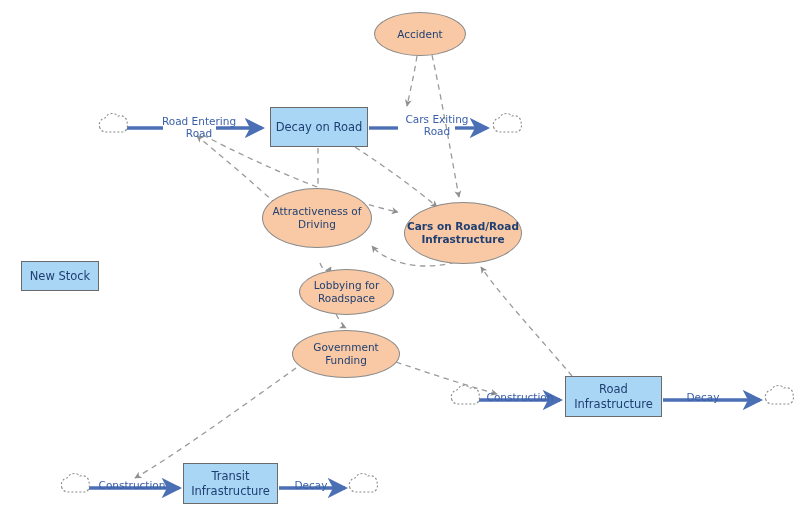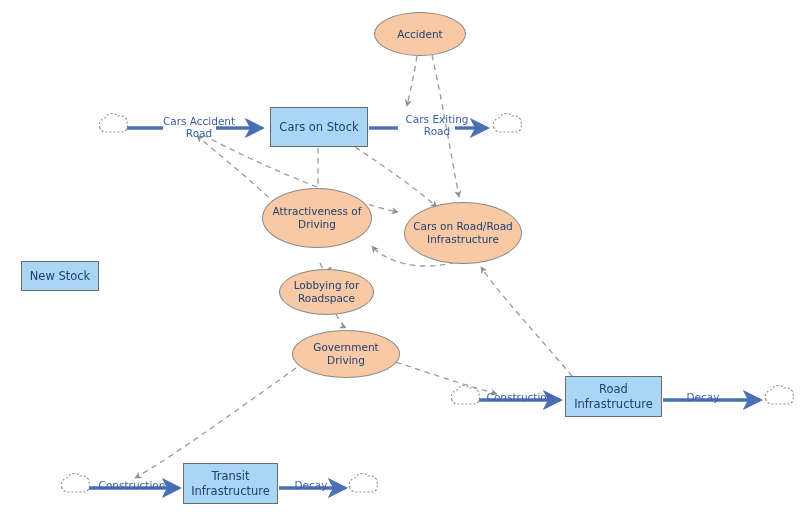--- a/index.html
+++ b/index.html
@@ -82,53 +82,53 @@
     <path d="M 100 128 a 7 7 0 0 1 5 -10 a 8 8 0 0 1 13 -2 a 7 7 0 0 1 9 8 a 6 6 0 0 1 -4 8 l -18 0 a 6 6 0 0 1 -5 -4 z"></path>
     <path d="M 494 128 a 7 7 0 0 1 5 -10 a 8 8 0 0 1 13 -2 a 7 7 0 0 1 9 8 a 6 6 0 0 1 -4 8 l -18 0 a 6 6 0 0 1 -5 -4 z"></path>
     <path d="M 452 400 a 7 7 0 0 1 5 -10 a 8 8 0 0 1 13 -2 a 7 7 0 0 1 9 8 a 6 6 0 0 1 -4 8 l -18 0 a 6 6 0 0 1 -5 -4 z"></path>
     <path d="M 766 400 a 7 7 0 0 1 5 -10 a 8 8 0 0 1 13 -2 a 7 7 0 0 1 9 8 a 6 6 0 0 1 -4 8 l -18 0 a 6 6 0 0 1 -5 -4 z"></path>
     <path d="M 62 488 a 7 7 0 0 1 5 -10 a 8 8 0 0 1 13 -2 a 7 7 0 0 1 9 8 a 6 6 0 0 1 -4 8 l -18 0 a 6 6 0 0 1 -5 -4 z"></path>
     <path d="M 350 488 a 7 7 0 0 1 5 -10 a 8 8 0 0 1 13 -2 a 7 7 0 0 1 9 8 a 6 6 0 0 1 -4 8 l -18 0 a 6 6 0 0 1 -5 -4 z"></path>
   </g>
 </svg>
 
 <div class="node stock" style="left:270px;top:107px;width:98px;height:40px;">
-  <span>Cars on Stock</span>
+  <span>Decay on Road</span>
 </div>
 <div class="node stock" style="left:21px;top:261px;width:78px;height:30px;justify-content:center;">
   <span>New Stock</span>
 </div>
 <div class="node stock" style="left:565px;top:376px;width:97px;height:41px;white-space:pre-line;">
   <span>Road
 Infrastructure</span>
 </div>
 <div class="node stock" style="left:183px;top:463px;width:95px;height:41px;white-space:pre-line;">
   <span>Transit
 Infrastructure</span>
 </div>
 
 <div class="node variable" style="left:374px;top:12px;width:92px;height:44px;text-align:right;">
   <span>Accident</span>
 </div>
 <div class="node variable" style="left:262px;top:188px;width:110px;height:60px;white-space:pre-line;">
   <span>Attractiveness of
 Driving</span>
 </div>
-<div class="node variable" style="left:404px;top:202px;width:118px;height:62px;white-space:pre-line;">
+<div class="node variable" style="left:404px;top:202px;width:118px;height:62px;white-space:pre-line;font-weight:bold;">
   <span>Cars on Road/Road
 Infrastructure</span>
 </div>
-<div class="node variable" style="left:279px;top:269px;width:95px;height:46px;white-space:pre-line;">
+<div class="node variable" style="left:299px;top:269px;width:95px;height:46px;white-space:pre-line;">
   <span>Lobbying for
 Roadspace</span>
 </div>
 <div class="node variable" style="left:292px;top:330px;width:108px;height:48px;">
-  <span>Government Driving</span>
+  <span>Government Funding</span>
 </div>
 
-<div class="flowlabel" style="left:158px;top:115px;width:82px;">Cars Accident
+<div class="flowlabel" style="left:158px;top:115px;width:82px;">Road Entering
 Road</div>
 <div class="flowlabel" style="left:399px;top:113px;width:76px;">Cars Exiting
 Road</div>
 <div class="flowlabel" style="left:483px;top:391px;width:74px;">Construction</div>
 <div class="flowlabel" style="left:680px;top:391px;width:46px;">Decay</div>
 <div class="flowlabel" style="left:95px;top:479px;width:74px;">Construction</div>
 <div class="flowlabel" style="left:288px;top:479px;width:46px;">Decay</div>
 
 </body></html>

